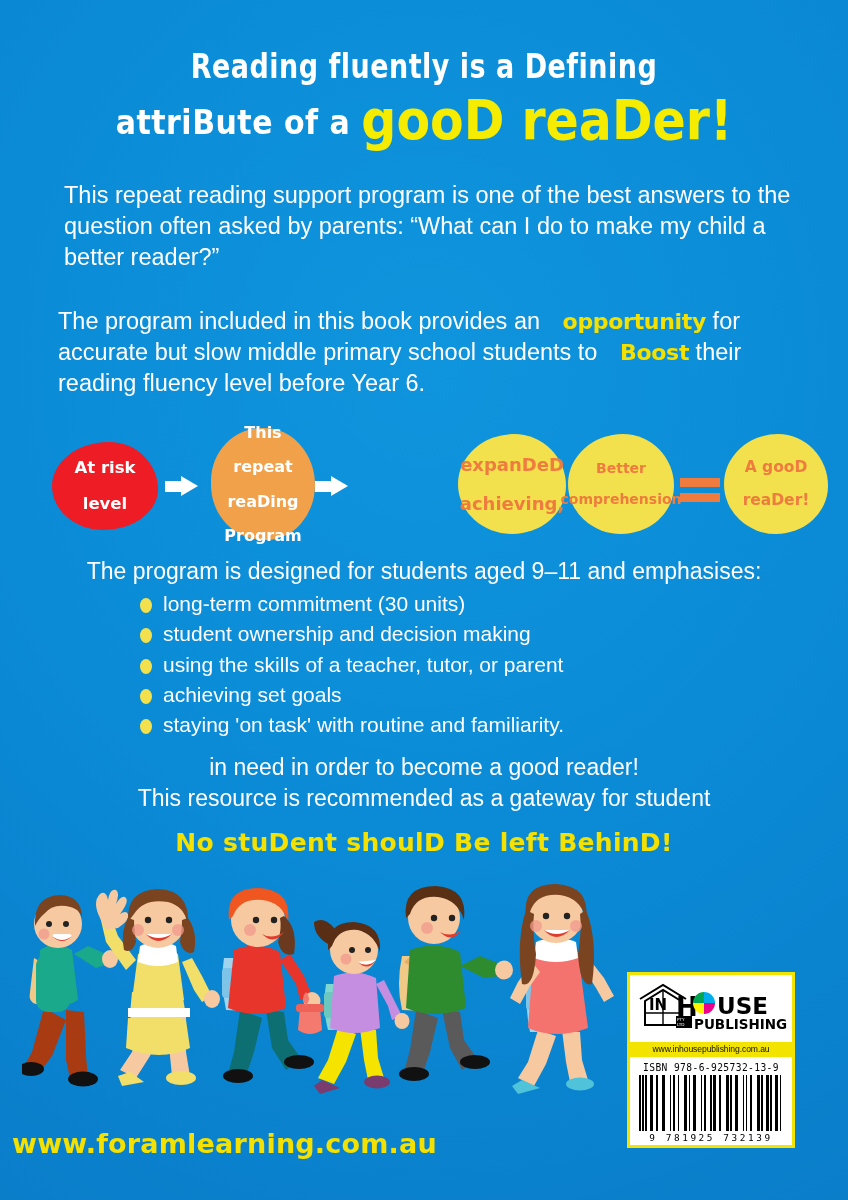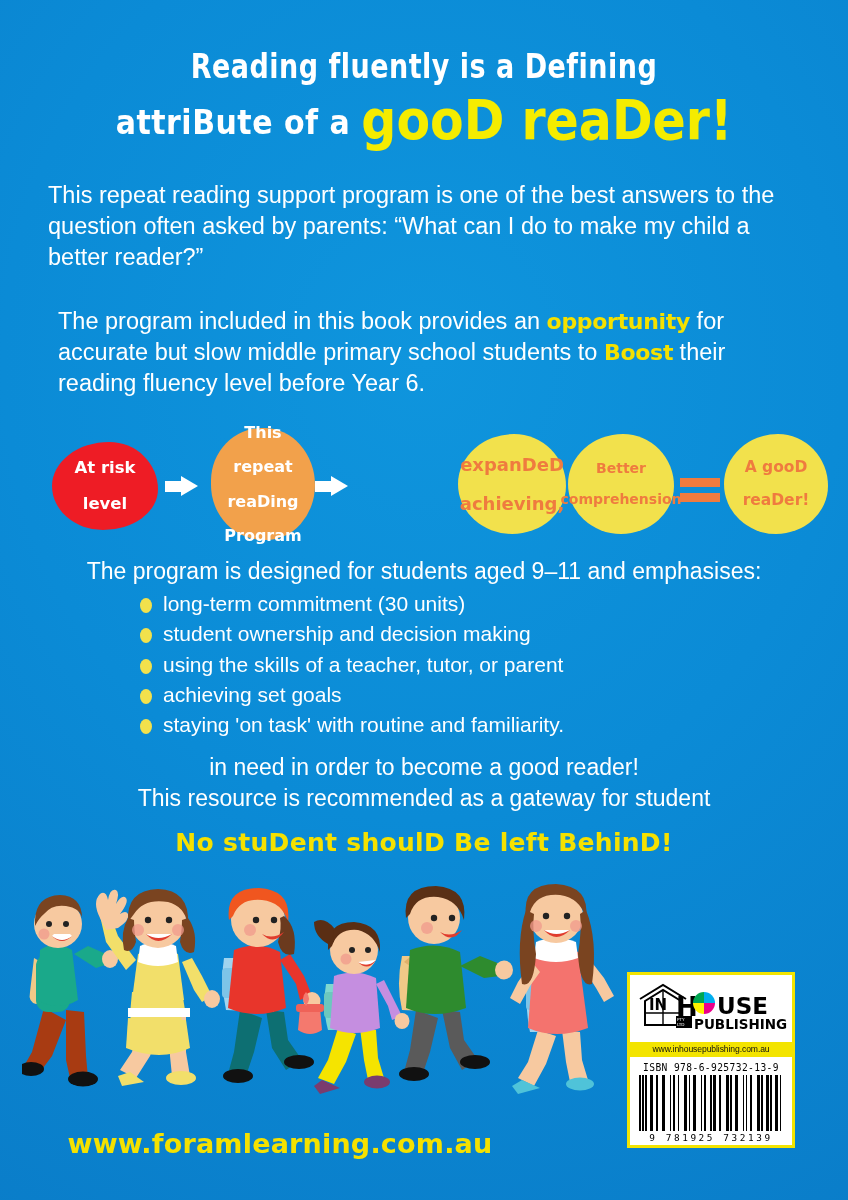--- a/index.html
+++ b/index.html
@@ -35,25 +35,25 @@
   .hl-big{
     color:#f5ec00;font-size:49px;font-family:"DejaVu Sans",sans-serif;
     font-weight:bold;letter-spacing:0px;vertical-align:-4px;
   }
 
   
   .para{
     position:absolute;color:#ffffff;font-size:23.5px;line-height:1.32;
     font-family:"Liberation Sans",sans-serif;
   }
-  #para1{left:48px;top:180px;width:740px;}
+  #para1{left:64px;top:180px;width:740px;}
   #para2{left:58px;top:306px;width:745px;}
   .hi{
     color:#f5e100;font-family:"DejaVu Sans",sans-serif;font-weight:bold;
-    font-size:22px;letter-spacing:-.3px;
+    font-size:22px;letter-spacing:-.3px;margin-left:16px;
   }
 
   
   .flow{position:absolute;left:52px;top:428px;width:760px;height:112px;}
   .blob{
     position:absolute;display:flex;align-items:center;justify-content:center;
     text-align:center;font-family:"DejaVu Sans",sans-serif;font-weight:bold;
     line-height:1.08;
   }
   .blob span{display:block;padding:0 4px;}
@@ -139,23 +139,23 @@
   }
   .barcode{flex:1;padding:0 9px 2px 9px;display:flex;flex-direction:column;}
   .bars{flex:1;display:flex;align-items:stretch;gap:0;}
   .bars i{display:block;background:#000;height:100%;}
   .barnum{
     font-family:"DejaVu Sans Mono",monospace;font-size:9.4px;color:#000;
     text-align:center;letter-spacing:2.6px;padding-top:1px;
   }
 
   .siteurl{
-    position:absolute;left:0;top:1128px;width:560px;text-align:center;
+    position:absolute;left:0;top:1128px;width:560px;
     color:#f5e100;font-family:"DejaVu Sans",sans-serif;font-weight:bold;
-    font-size:27px;letter-spacing:.2px;
+    font-size:27px;letter-spacing:.2px;padding-left:12px;
   }
 </style>
 </head>
 <body>
 
 <div class="page">
 
   <div class="headline">
     <span class="hl-line1">Reading fluently is a Defining</span>
     <span class="hl-line2">

